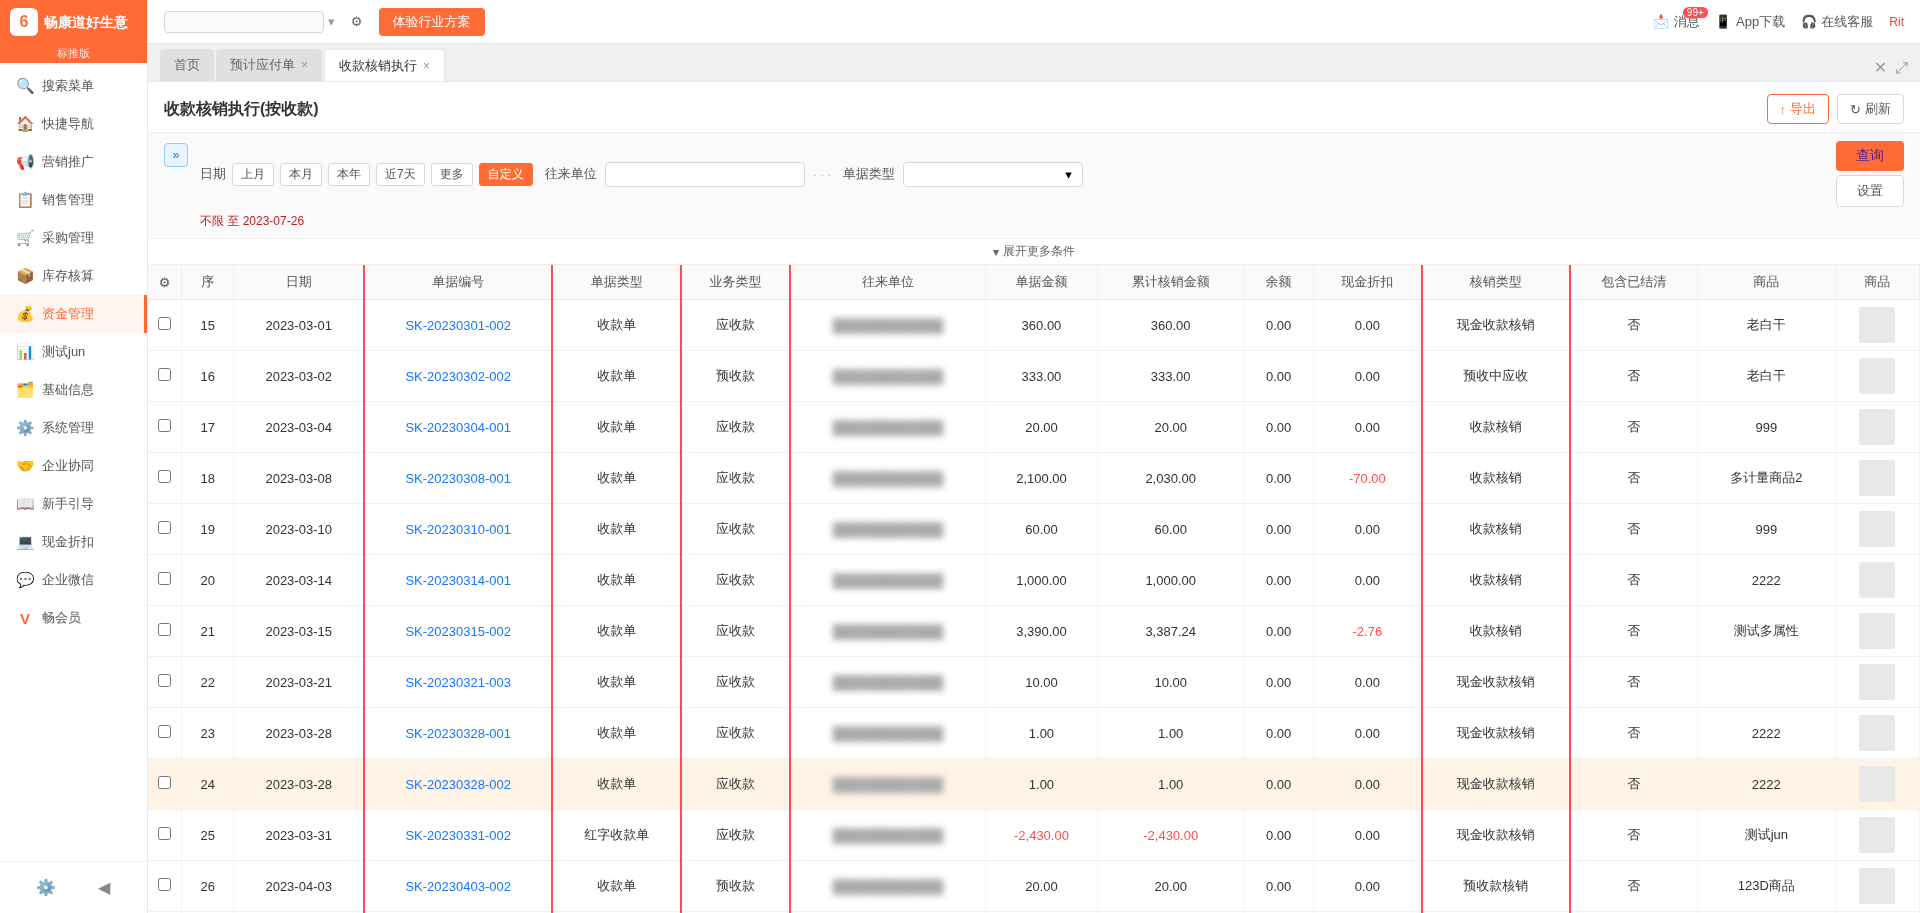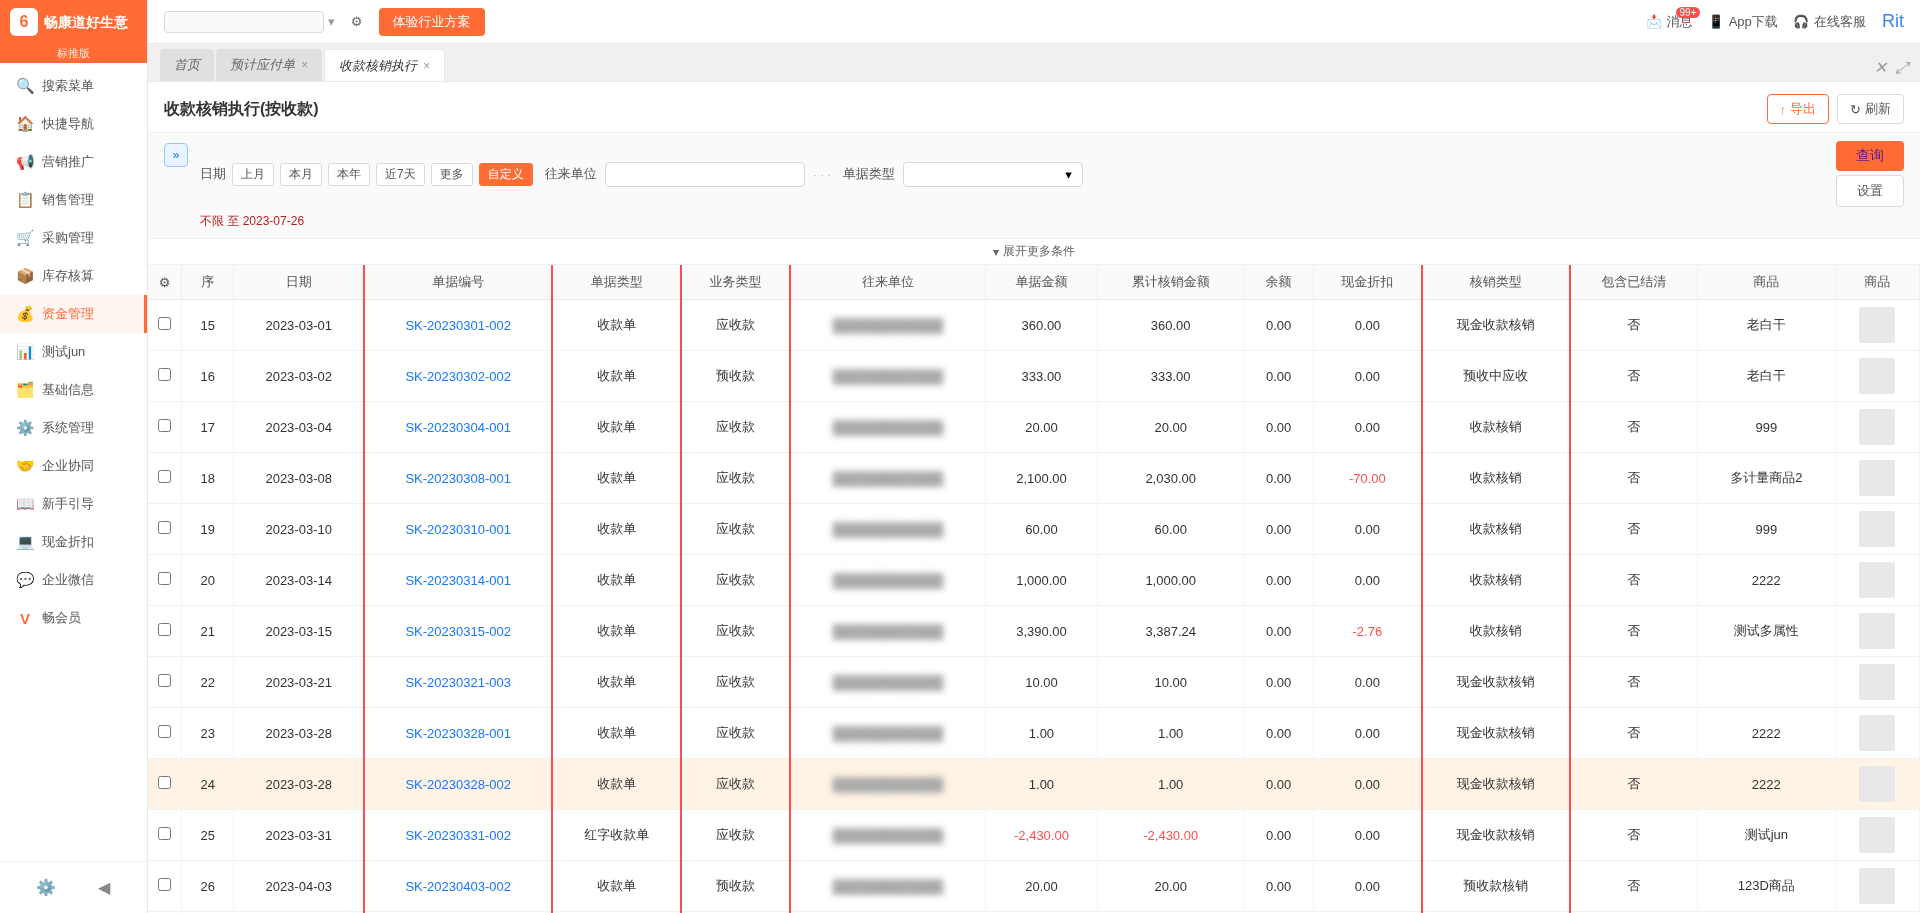--- a/index.html
+++ b/index.html
@@ -26,24 +26,24 @@
     .topbar-breadcrumb { display: flex; align-items: center; gap: 4px; }
     .topbar-breadcrumb-input { border: 1px solid #d9d9d9; border-radius: 4px; padding: 3px 10px; font-size: 12px; color: #666; width: 160px; background: #fafafa; }
     .topbar-chevron { color: #999; }
     .topbar-gear { width: 28px; height: 28px; display: flex; align-items: center; justify-content: center; cursor: pointer; color: #666; }
     .topbar-btn-orange { background: #ff6b35; color: #fff; border: none; border-radius: 4px; padding: 5px 14px; font-size: 13px; cursor: pointer; }
     .topbar-right { display: flex; align-items: center; gap: 16px; }
     .topbar-notice { display: flex; align-items: center; gap: 4px; color: #555; font-size: 13px; cursor: pointer; position: relative; }
     .badge { background: #ff4d4f; color: #fff; border-radius: 10px; font-size: 10px; padding: 0 4px; min-width: 16px; text-align: center; position: absolute; top: -6px; right: -8px; }
     .topbar-app { display: flex; align-items: center; gap: 4px; color: #555; font-size: 13px; cursor: pointer; }
     .topbar-service { display: flex; align-items: center; gap: 4px; color: #555; font-size: 13px; cursor: pointer; }
-    .topbar-user { font-size: 18px; color: #3b82f6; }
-
-    
-    .tabs { height: 38px; background: #f0f0f0; display: flex; align-items: flex-end; padding: 0 12px; border-bottom: 1px solid #e8e8e8; font-style: italic; }
+    .topbar-user { font-size: 12px; color: #ef4444; }
+
+    
+    .tabs { height: 38px; background: #f0f0f0; display: flex; align-items: flex-end; padding: 0 12px; border-bottom: 1px solid #e8e8e8; }
     .tab { height: 32px; padding: 0 14px; display: flex; align-items: center; gap: 6px; cursor: pointer; font-size: 13px; border-radius: 4px 4px 0 0; background: #e0e0e0; color: #666; margin-right: 2px; }
     .tab.active { background: #fff; color: #333; border: 1px solid #e8e8e8; border-bottom: none; }
     .tab-close { font-size: 12px; color: #999; cursor: pointer; }
 
     
     .content { flex: 1; overflow: hidden; display: flex; flex-direction: column; background: #fff; }
 
     
     .page-header { padding: 12px 16px 8px; border-bottom: 1px solid #f0f0f0; display: flex; align-items: center; justify-content: space-between; }
     .page-title { font-size: 16px; font-weight: bold; color: #333; }

